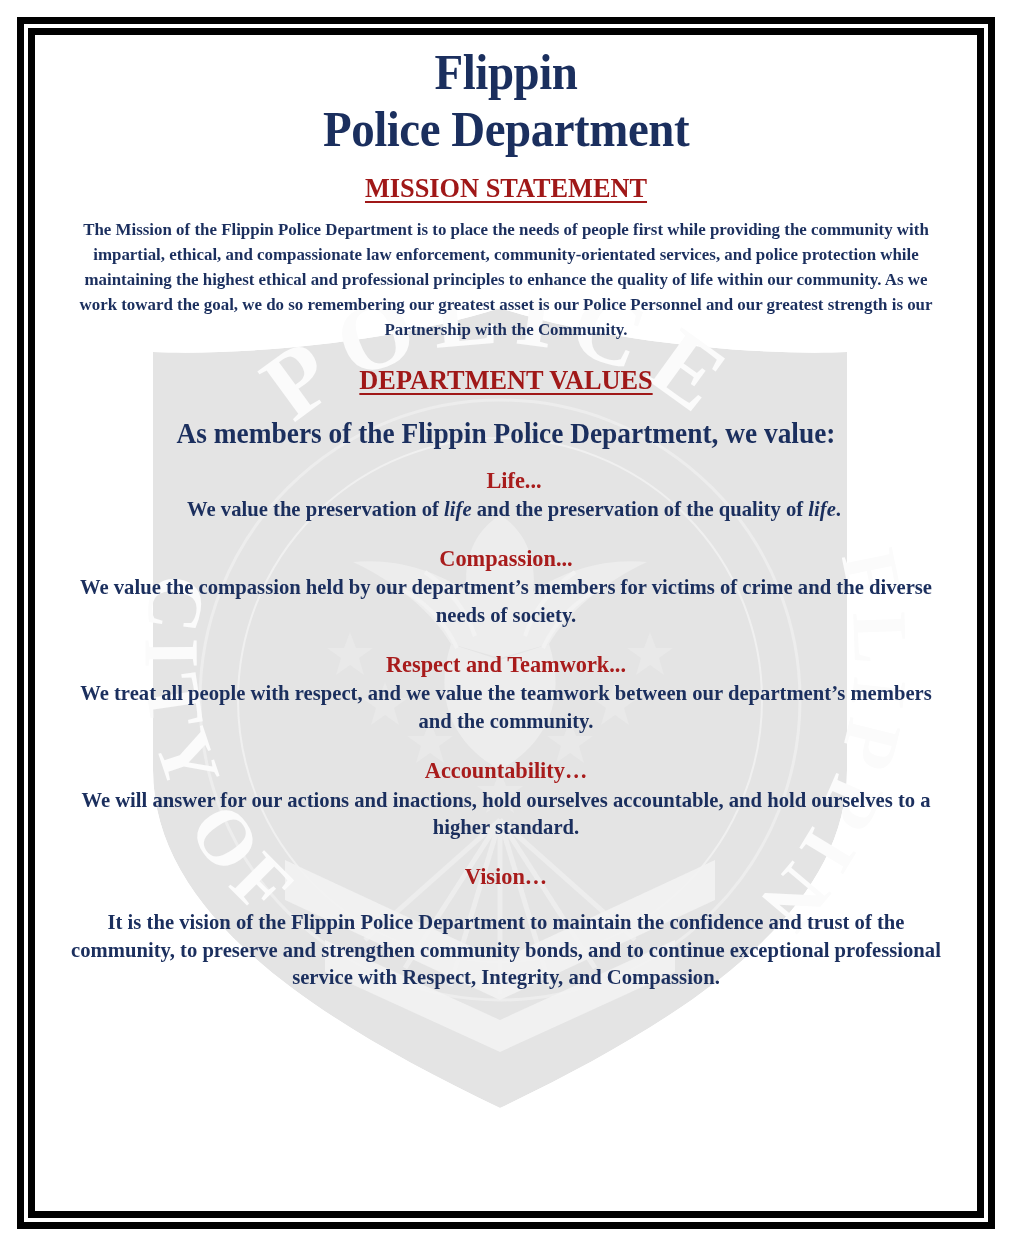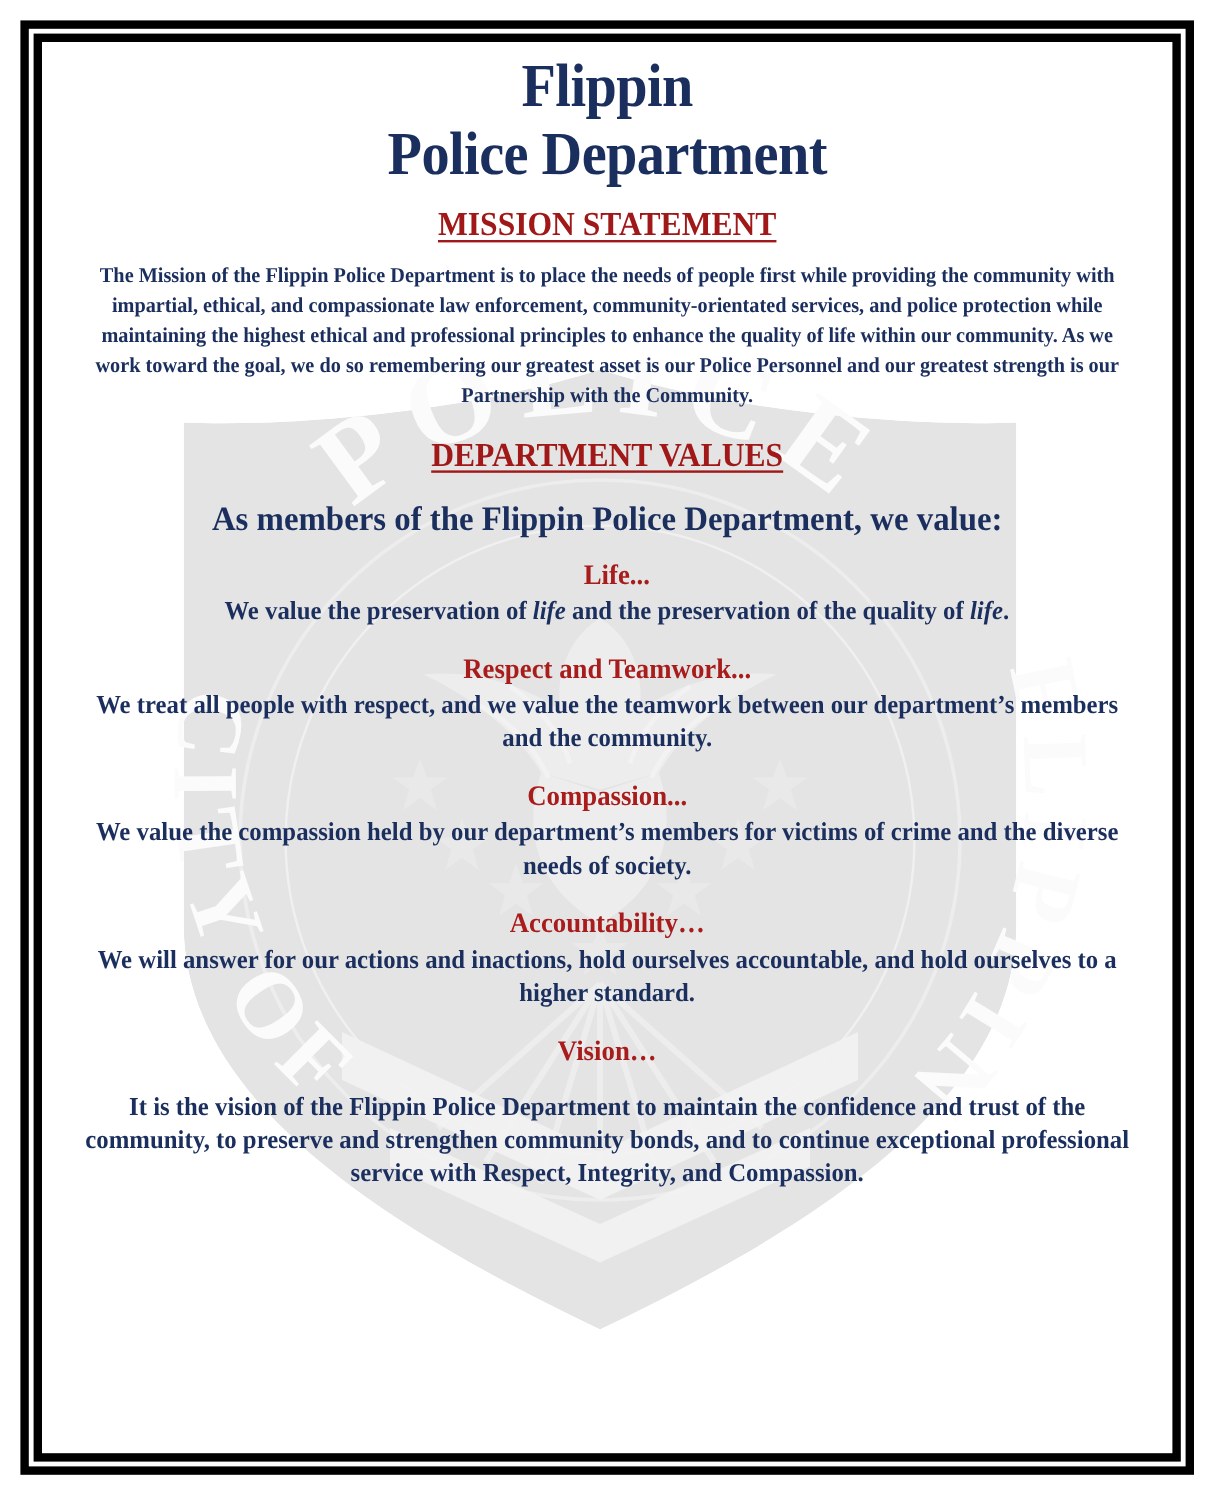--- a/index.html
+++ b/index.html
@@ -242,28 +242,28 @@
     <h2 class="section-head values-head">DEPARTMENT VALUES</h2>
 
     <p class="values-sub">As members of the Flippin Police Department, we value:</p>
 
     <div id="values-list">
         <div class="value-block tight">
           <p class="value-title">Life...</p>
           <p class="value-text"><span>We value the preservation of </span><em>life</em><span> and the preservation of the quality of </span><em>life</em><span>.</span></p>
         </div>
         <div class="value-block">
+          <p class="value-title">Compassion...</p>
+          <p class="value-text"><span>We value the compassion held by our department’s members for victims of crime and the diverse needs of society.</span></p>
+        </div>
+        <div class="value-block">
           <p class="value-title">Respect and Teamwork...</p>
           <p class="value-text"><span>We treat all people with respect, and we value the teamwork between our department’s members and the community.</span></p>
         </div>
         <div class="value-block">
-          <p class="value-title">Compassion...</p>
-          <p class="value-text"><span>We value the compassion held by our department’s members for victims of crime and the diverse needs of society.</span></p>
-        </div>
-        <div class="value-block">
           <p class="value-title">Accountability…</p>
           <p class="value-text"><span>We will answer for our actions and inactions, hold ourselves accountable, and hold ourselves to a higher standard.</span></p>
         </div>
         <div class="value-block">
           <p class="value-title">Vision…</p>
           <p class="value-text vision-text"><span>It is the vision of the Flippin Police Department to maintain the confidence and trust of the community, to preserve and strengthen community bonds, and to continue exceptional professional service with Respect, Integrity, and Compassion.</span></p>
         </div>
       </div>
 
   </div>

